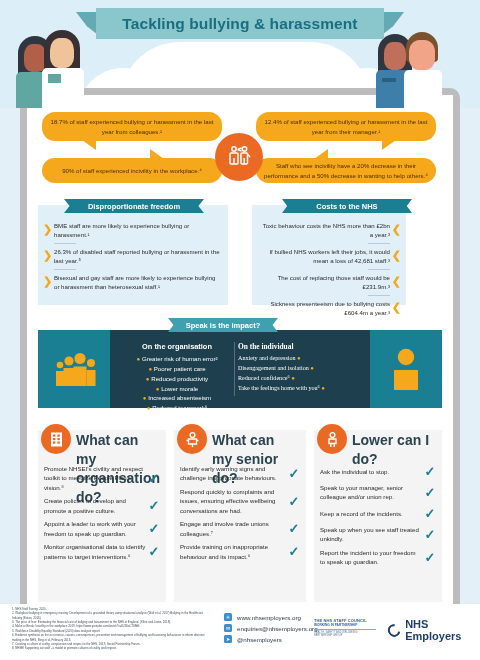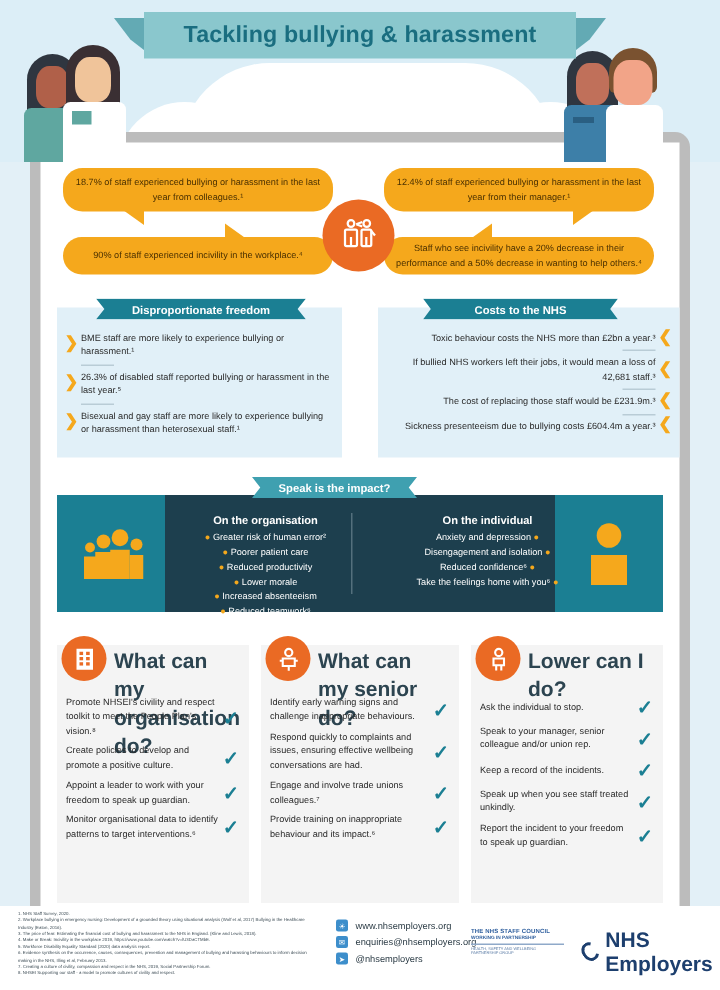--- a/index.html
+++ b/index.html
@@ -96,21 +96,21 @@
 
   .center-circle {
     position: absolute; left: 215px; top: 133px; width: 48px; height: 48px;
     border-radius: 50%; background: #ea6a24; z-index: 8;
     display: flex; align-items: center; justify-content: center;
   }
 
   
   .panel { position: absolute; background: #e1f0f8; }
   #panel-left  { left: 38px;  top: 205px; width: 190px; height: 100px; }
-  #panel-right { left: 252px; top: 205px; width: 201px; height: 100px; }
+  #panel-right { left: 252px; top: 205px; width: 154px; height: 100px; }
   .tab {
     position: absolute; top: -6px; height: 14px; background: #1b7f93;
     color: #fff; font-size: 7.5px; font-weight: bold;
     display: flex; align-items: center; justify-content: center;
   }
   #tab-left  { left: 26px; width: 140px;
       clip-path: polygon(0 0,100% 0,96% 50%,100% 100%,0 100%,4% 50%); }
   #tab-right { left: 30px; width: 130px;
       clip-path: polygon(0 0,100% 0,96% 50%,100% 100%,0 100%,4% 50%); }
   .p-item {
@@ -137,21 +137,21 @@
     background: #1d3f4e;
   }
   #tab-impact {
     position: absolute; left: 168px; top: 318px; width: 110px; height: 14px;
     background: #3fa0b0; color: #fff; font-size: 7.5px; font-weight: bold;
     display: flex; align-items: center; justify-content: center; z-index: 4;
     clip-path: polygon(0 0,100% 0,95% 50%,100% 100%,0 100%,5% 50%);
   }
   .imp-col { position: absolute; top: 12px; width: 118px; color: #fff; text-align: center; }
   #imp-org { left: 80px; }
-  #imp-ind { left: 228px; text-align: center; }
+  #imp-ind { left: 200px; text-align: left; font-family: Liberation Serif, serif; }
   .imp-h { font-size: 7.4px; font-weight: bold; margin-bottom: 3px; }
   .imp-li { font-size: 6.1px; line-height: 1.62; }
   .imp-li .dot { color: #f5a81c; }
   .imp-divider {
     position: absolute; left: 196px; top: 12px; width: 1px; height: 54px;
     background: #54707d;
   }
 
   
   .acol { position: absolute; top: 430px; background: #f4f4f4; }
@@ -190,21 +190,21 @@
   .sc-l1 { font-size: 4px; font-weight: bold; color: #2f5f9e; letter-spacing:.1px;}
   .sc-l2 { font-size: 3.2px; font-weight: bold; color: #2f5f9e; }
   .sc-line { height: .5px; background: #8fa9c9; margin: 1.5px 0; }
   .sc-l3 { font-size: 2.6px; color: #5a7ba5; line-height: 1.4; }
   .nhs-logo { position: absolute; left: 388px; top: 14px; display: flex; align-items: center; }
   .nhs-mark {
     width: 13px; height: 13px; border-radius: 50%;
     border: 2.4px solid #1d3f6e; border-right-color: transparent; margin-right: 5px;
     transform: rotate(-35deg);
   }
-  .nhs-text { font-size: 14px; font-weight: bold; color: #1d3f6e; }
+  .nhs-text { font-size: 11px; font-weight: bold; color: #1d3f6e; }
 </style>
 </head>
 <body>
 
 <div id="poster">
 
   <div class="header">
     <div class="cloud"></div>
 
     <div class="ppl ppl-left">

